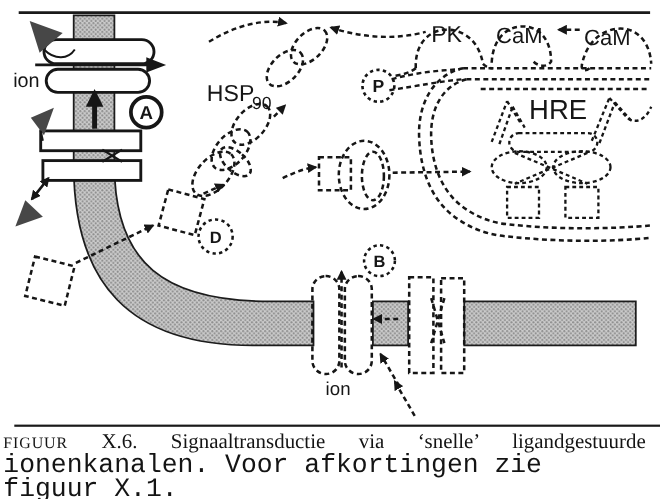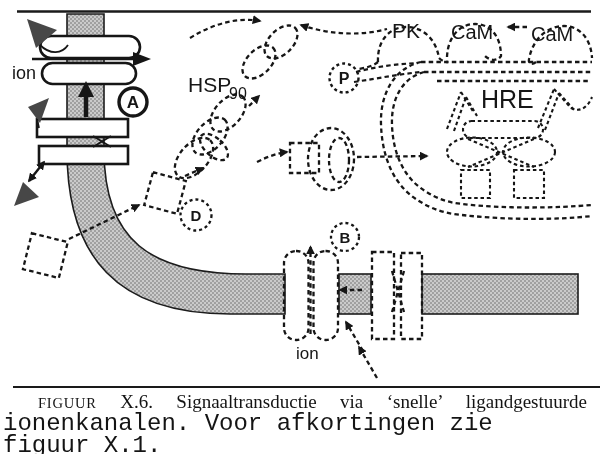--- a/index.html
+++ b/index.html
@@ -11,21 +11,21 @@
   .lbl{font-family:"Liberation Sans",sans-serif;}
   .circ-letter{font-family:"Liberation Sans",sans-serif;font-weight:700;}
   .caption{
     position:absolute;left:0;top:380px;width:600px;height:74px;
     font-family:"Liberation Serif",serif;color:#141414;
   }
   .cap-rule{position:absolute;top:6px;left:13px;right:0;border-top:2.5px solid #1a1a1a;}
   .cap-line1{
     position:absolute;top:11px;left:3px;right:13px;
     font-size:19px;line-height:22px;white-space:nowrap;
-    text-align:justify;text-align-last:justify;margin-left:35px;
+    text-align:justify;text-align-last:justify;
   }
   .cap-line2{
     position:absolute;top:33px;left:3px;right:26px;
     font-size:24px;line-height:22px;font-family:Liberation Mono, monospace;
   }
   .figlabel{font-size:14.5px;letter-spacing:0.8px;}
 </style>
 </head>
 <body>
 

